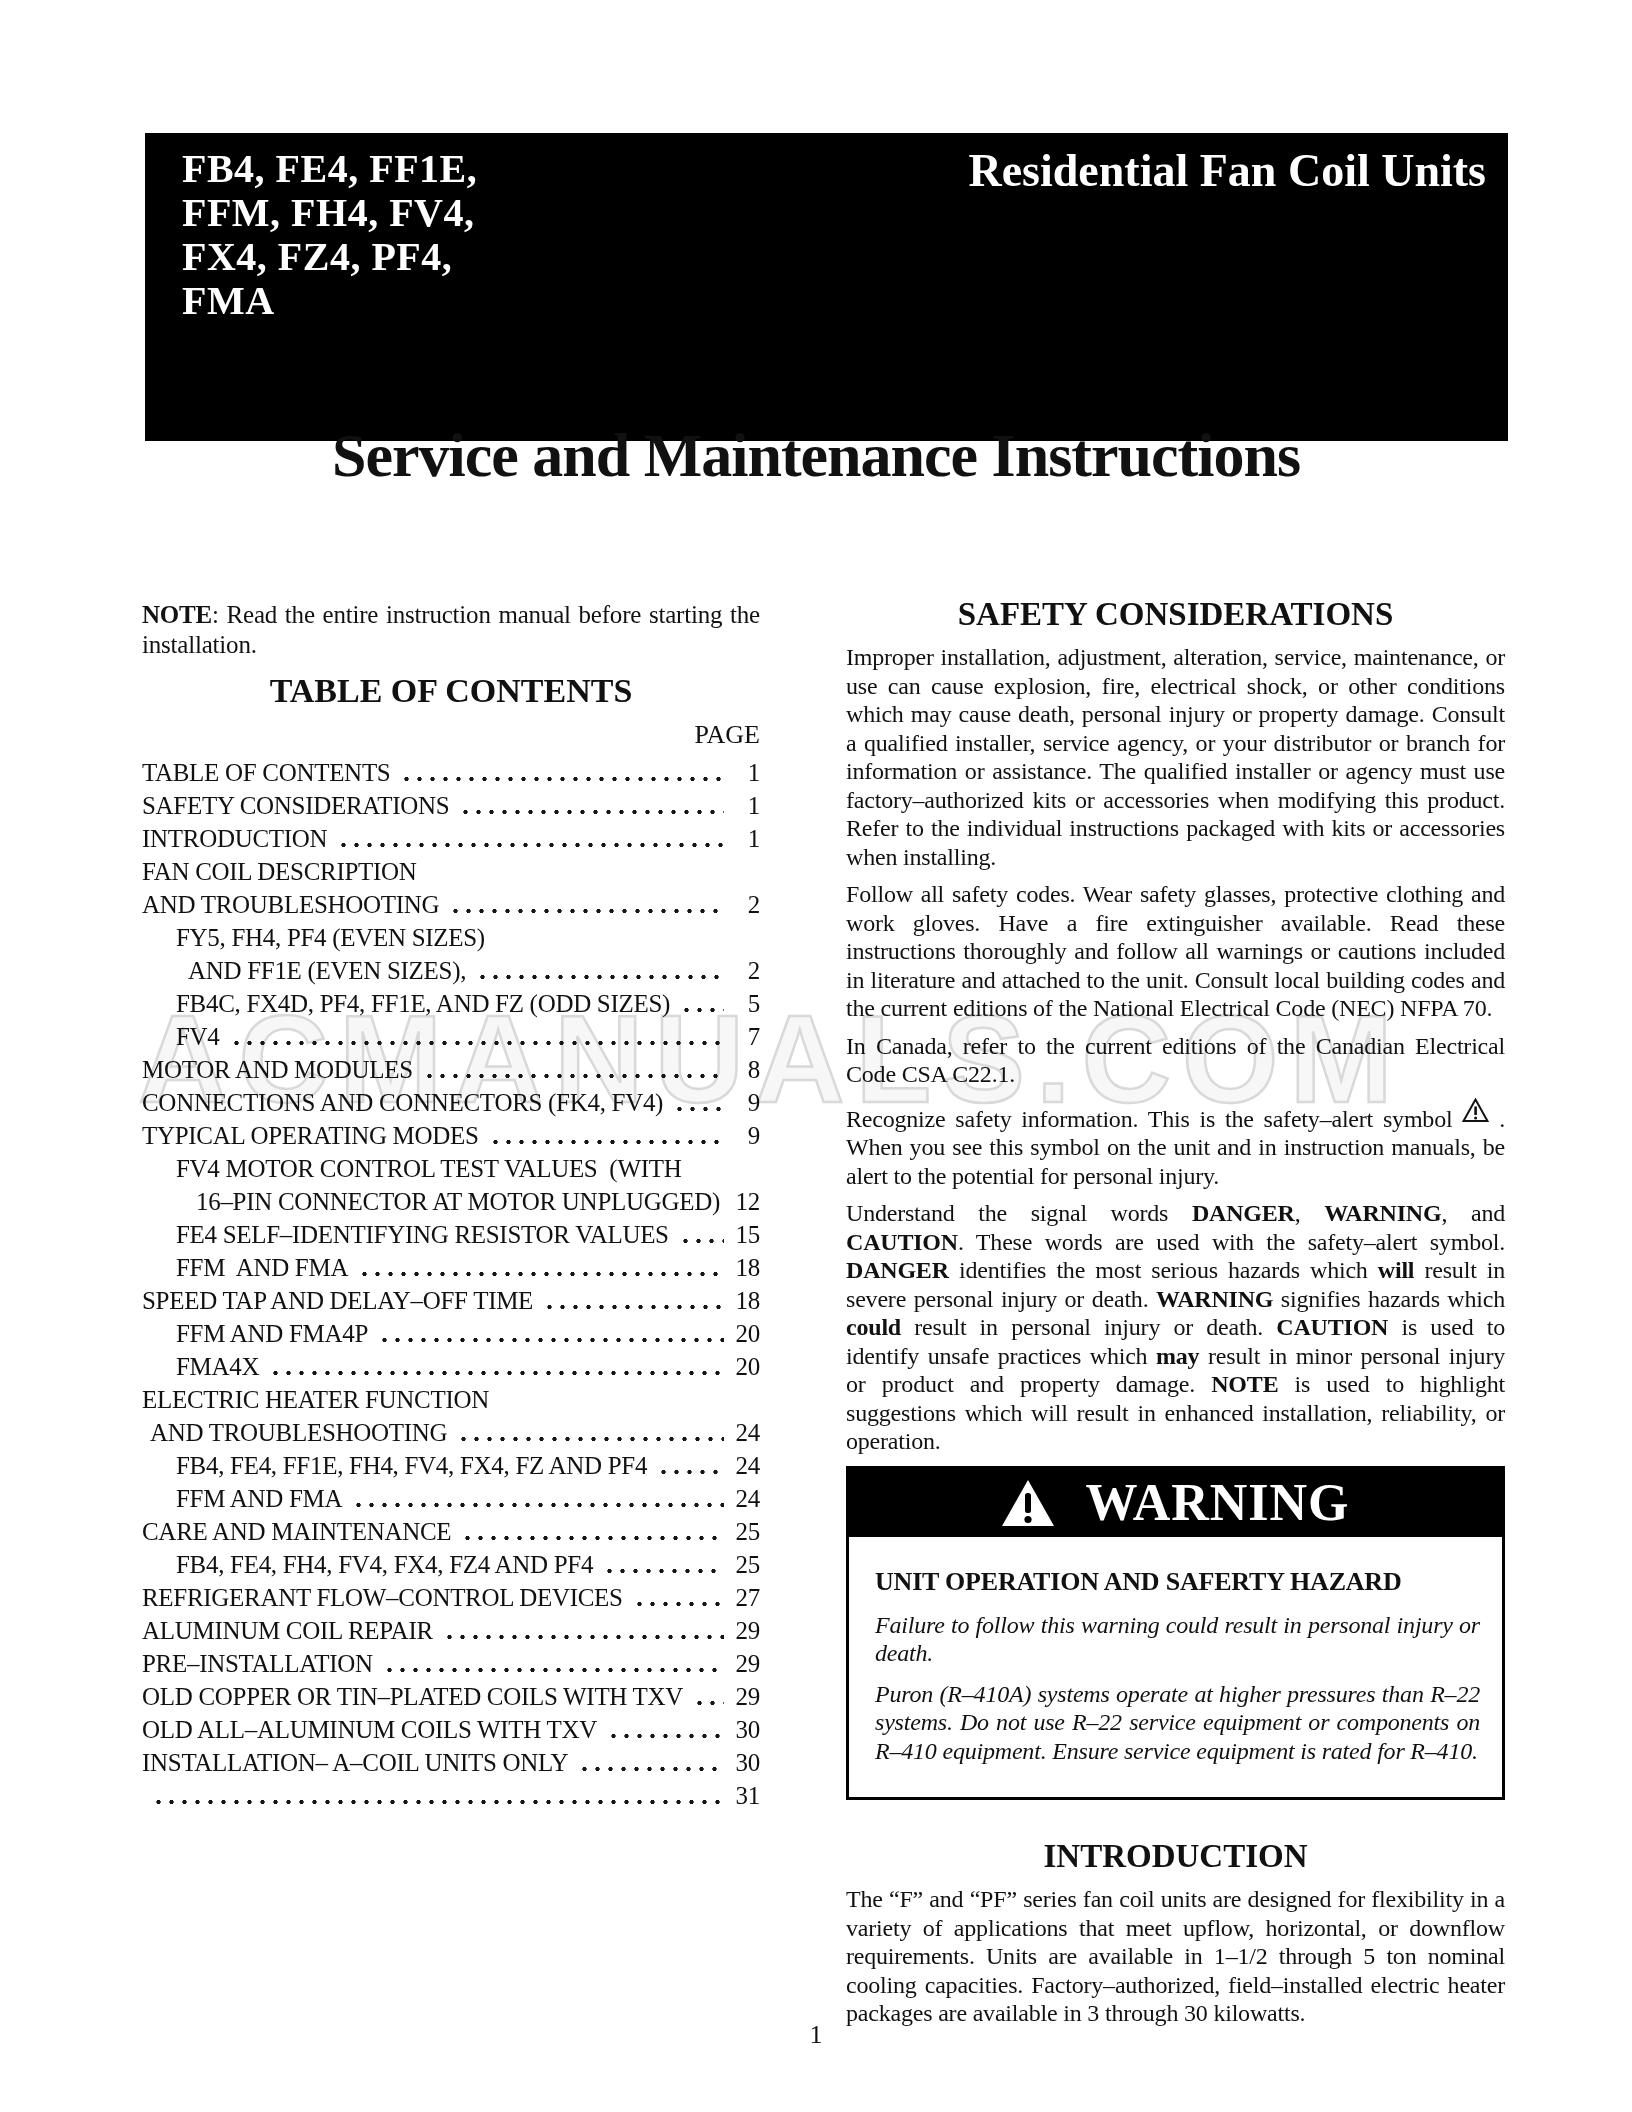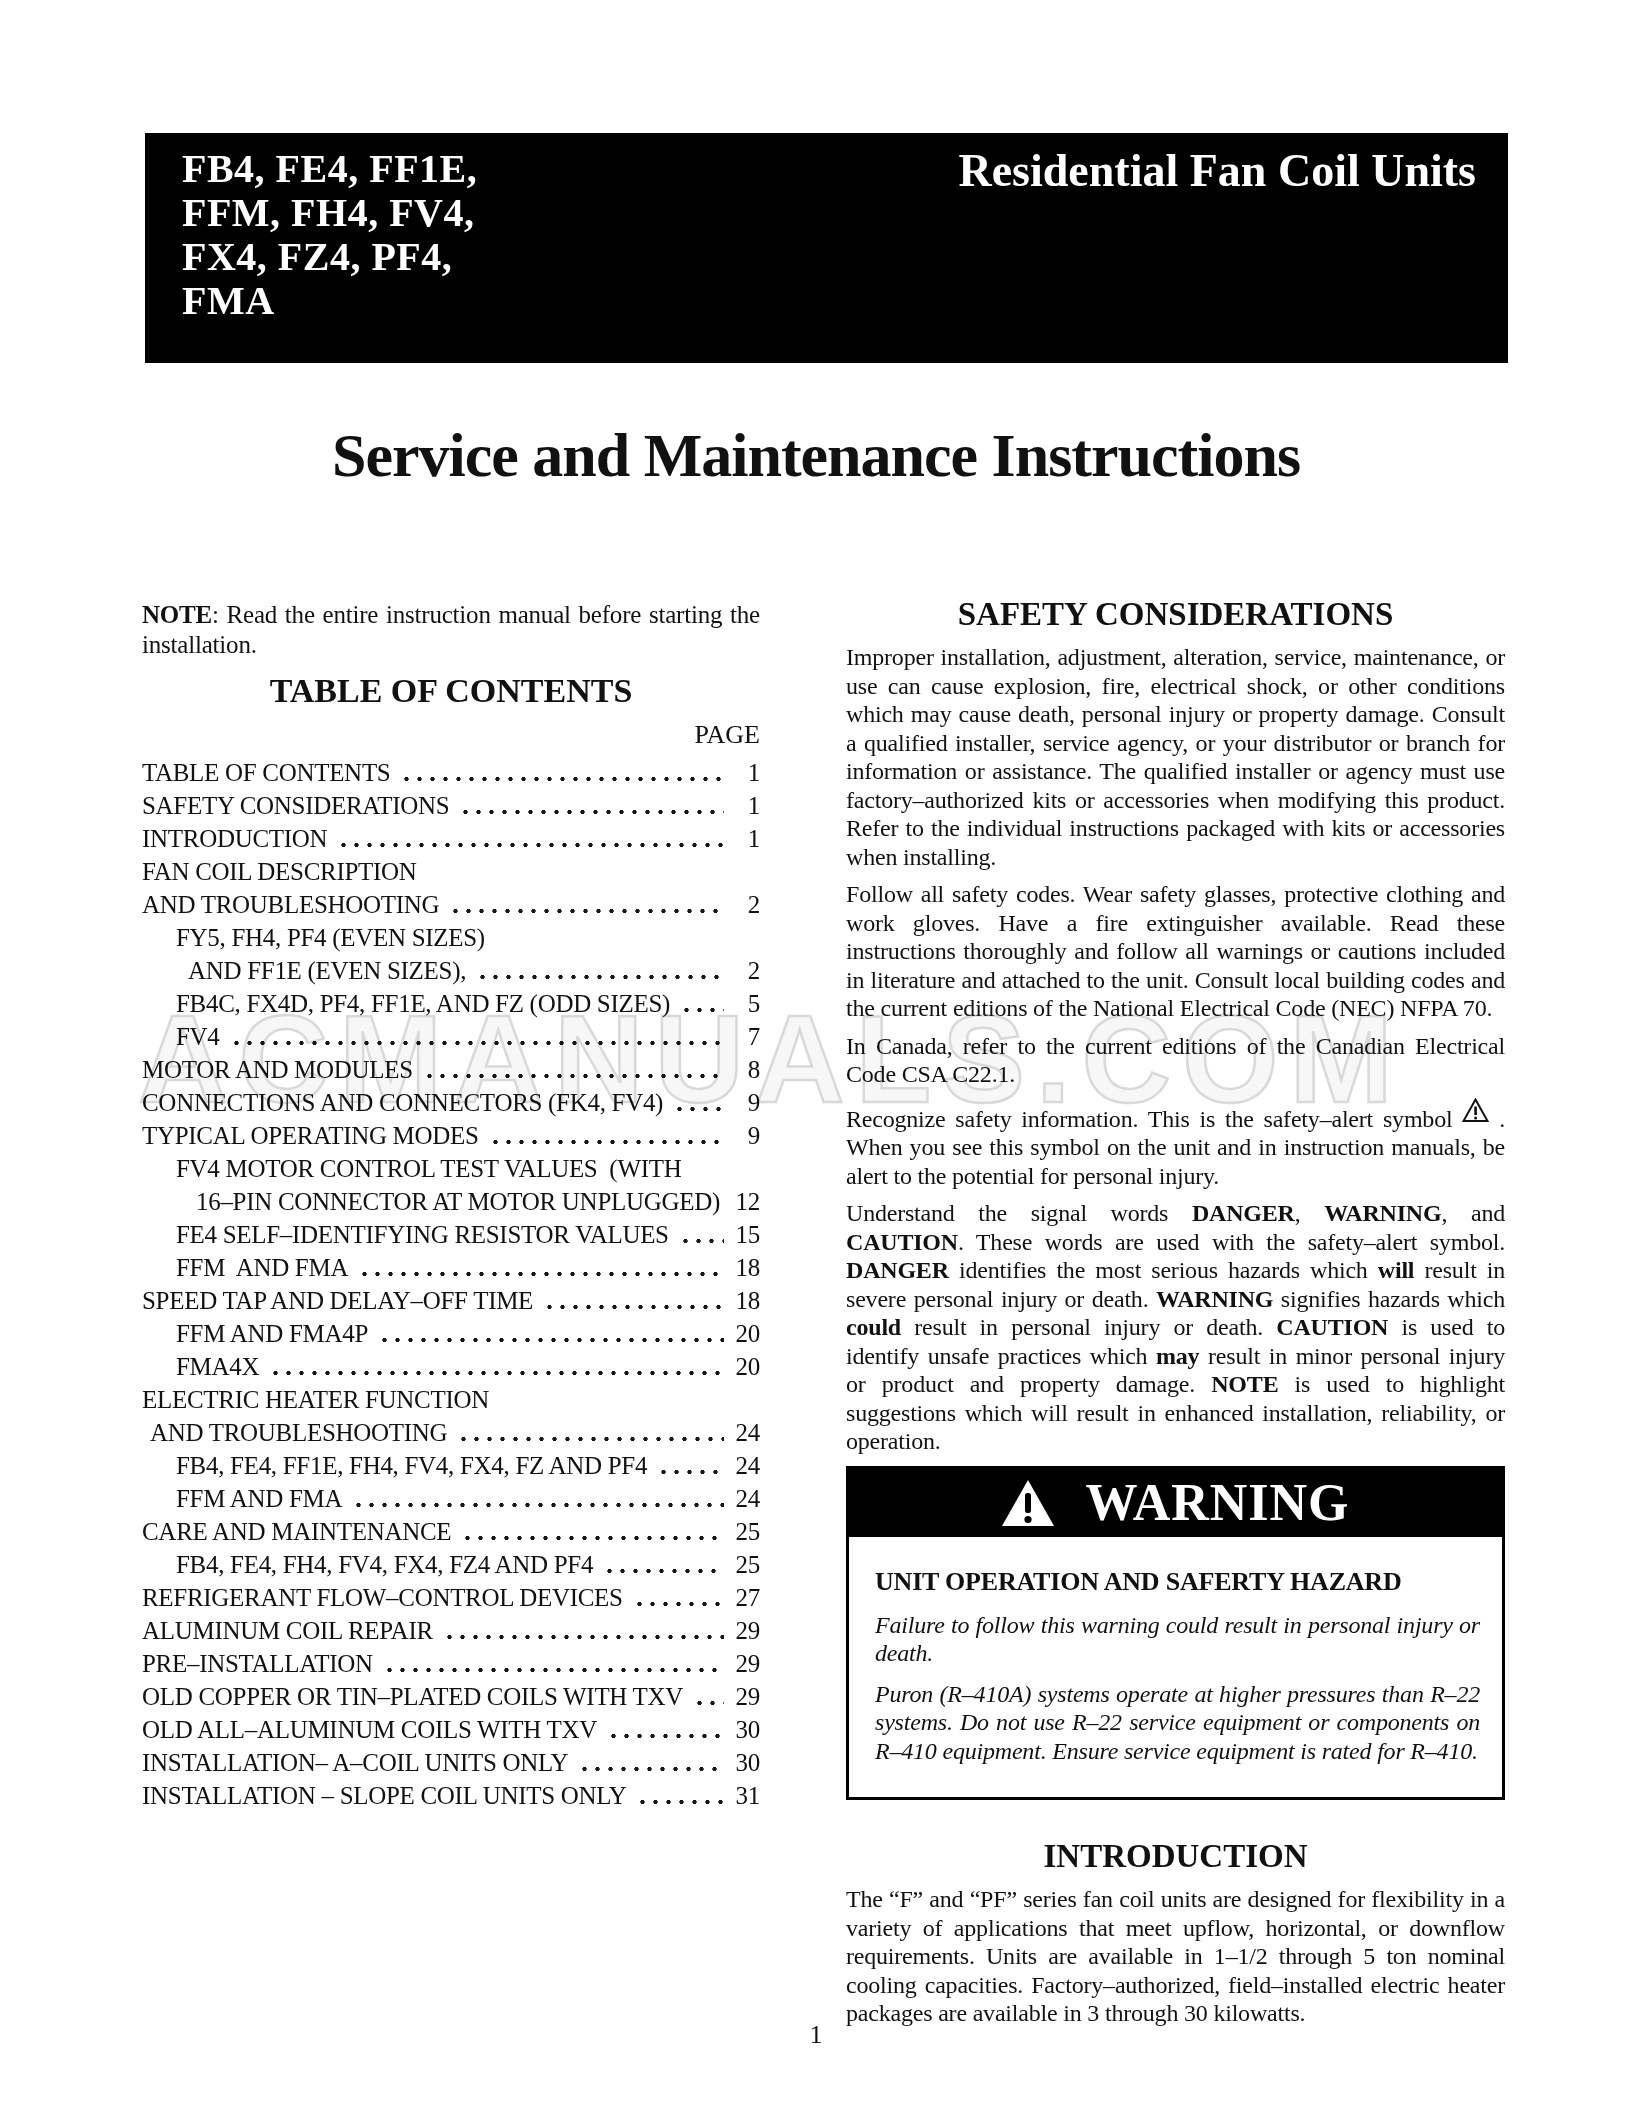--- a/index.html
+++ b/index.html
@@ -11,24 +11,24 @@
   }
   
   .watermark {
     position:absolute; left:138px; top:988px; width:1400px;
     font-family:"Liberation Sans","DejaVu Sans",sans-serif;
     font-weight:bold; font-size:124px; letter-spacing:11px; white-space:nowrap;
     color:#f7f7f7; -webkit-text-stroke:2.5px #d9d9d9; z-index:0;
   }
   
   .header-box {
-    position:absolute; left:145px; top:133px; width:1363px; height:230px;
+    position:absolute; left:145px; top:133px; width:1363px; height:308px;
     background:#000; color:#fff; z-index:1;
     display:flex; justify-content:space-between; align-items:flex-start;
-    padding:14px 32px 0 37px;
+    padding:14px 22px 0 37px;
   }
   .model-lines { font-weight:bold; font-size:40px; line-height:44px; letter-spacing:0.5px; }
   .product-title { font-weight:bold; font-size:46px; line-height:48px; text-align:right; }
   .doc-title {
     position:absolute; left:0; top:420px; width:100%; text-align:center;
     font-weight:bold; font-size:62px; letter-spacing:-1px; z-index:1;
   }
   
   .left-col  { position:absolute; left:142px; top:600px; width:618px; z-index:1; }
   .right-col { position:absolute; left:846px; top:596px; width:659px; z-index:1; }
@@ -280,21 +280,20 @@
         </div>
         <div class="toc-entry">
           <div class="toc-row">
             <span class="toc-label">INSTALLATION– A–COIL UNITS ONLY</span>
             <span class="dots"></span>
             <span class="toc-page">30</span>
           </div>
         </div>
         <div class="toc-entry">
           <div class="toc-row">
-            <span class="toc-label">INSTALLATION – SLOPE COIL UNITS ONLY</span>
             <span class="dots"></span>
             <span class="toc-page">31</span>
           </div>
         </div>
       </div>
   </div>
 
   <div class="right-col">
     <div class="section-heading">SAFETY CONSIDERATIONS</div>
     <p class="par"><span>Improper installation, adjustment, alteration, service, maintenance, or use can cause explosion, fire, electrical shock, or other conditions which may cause death, personal injury or property damage. Consult a qualified installer, service agency, or your distributor or branch for information or assistance. The qualified installer or agency must use factory–authorized kits or accessories when modifying this product. Refer to the individual instructions packaged with kits or accessories when installing.</span></p>

